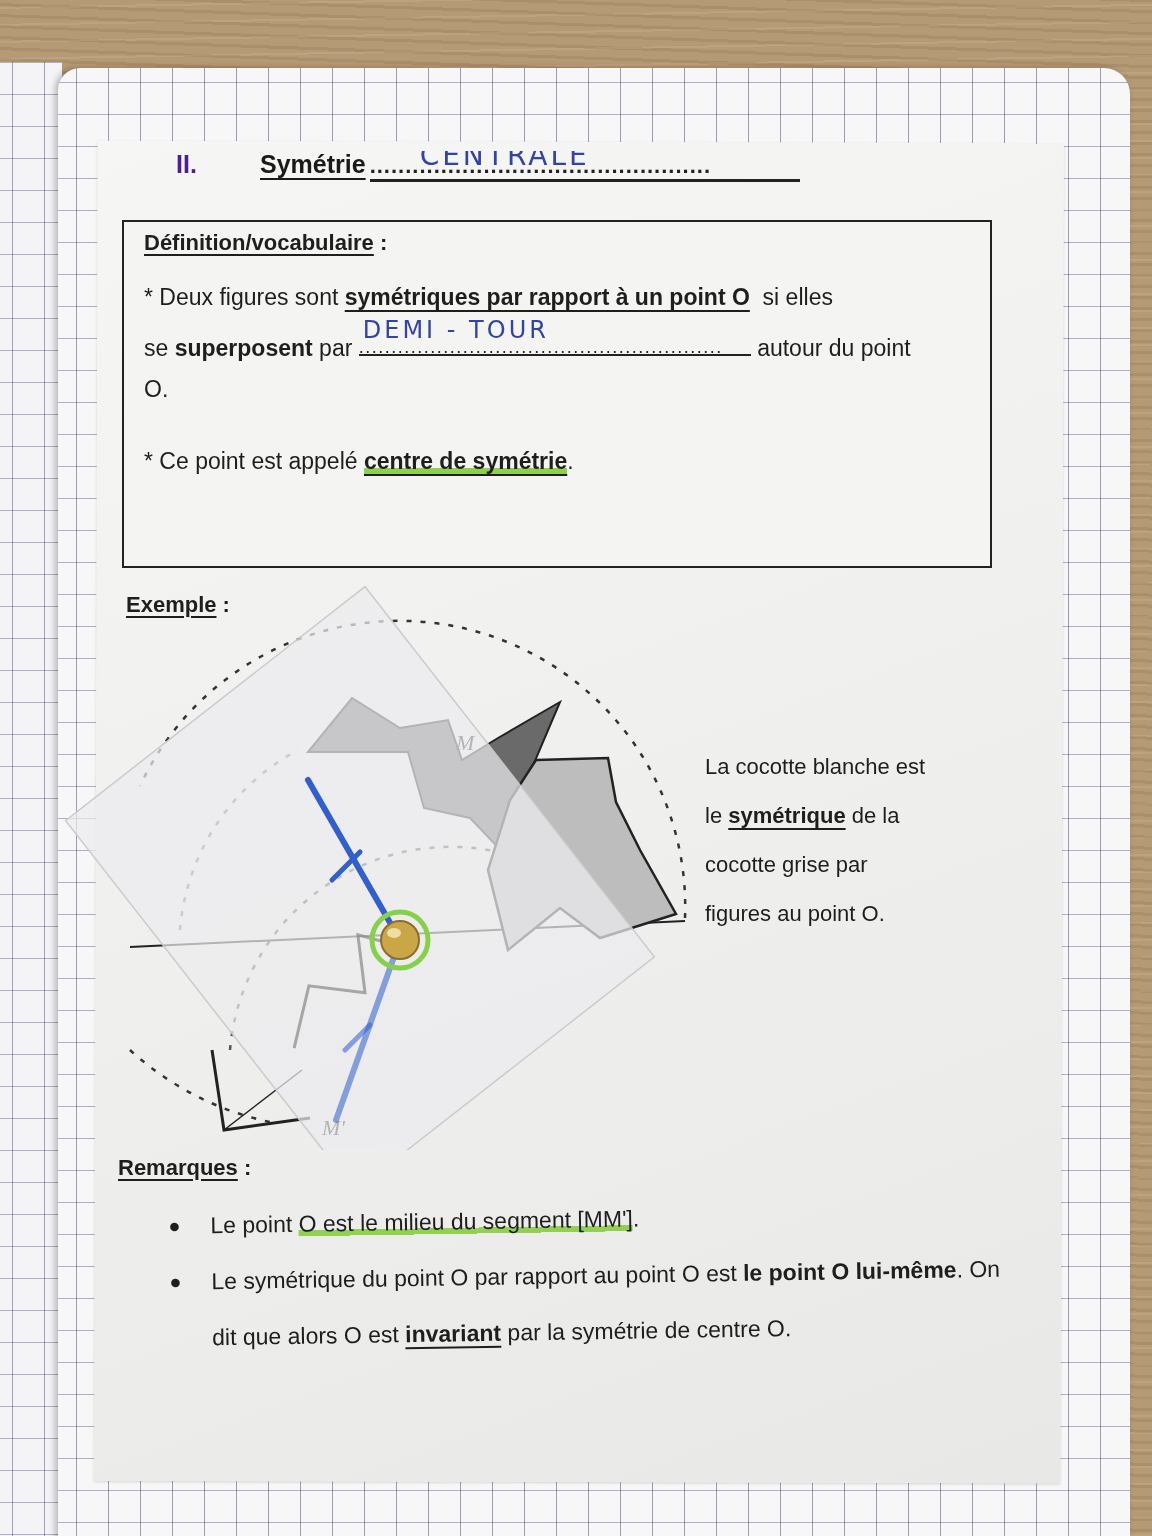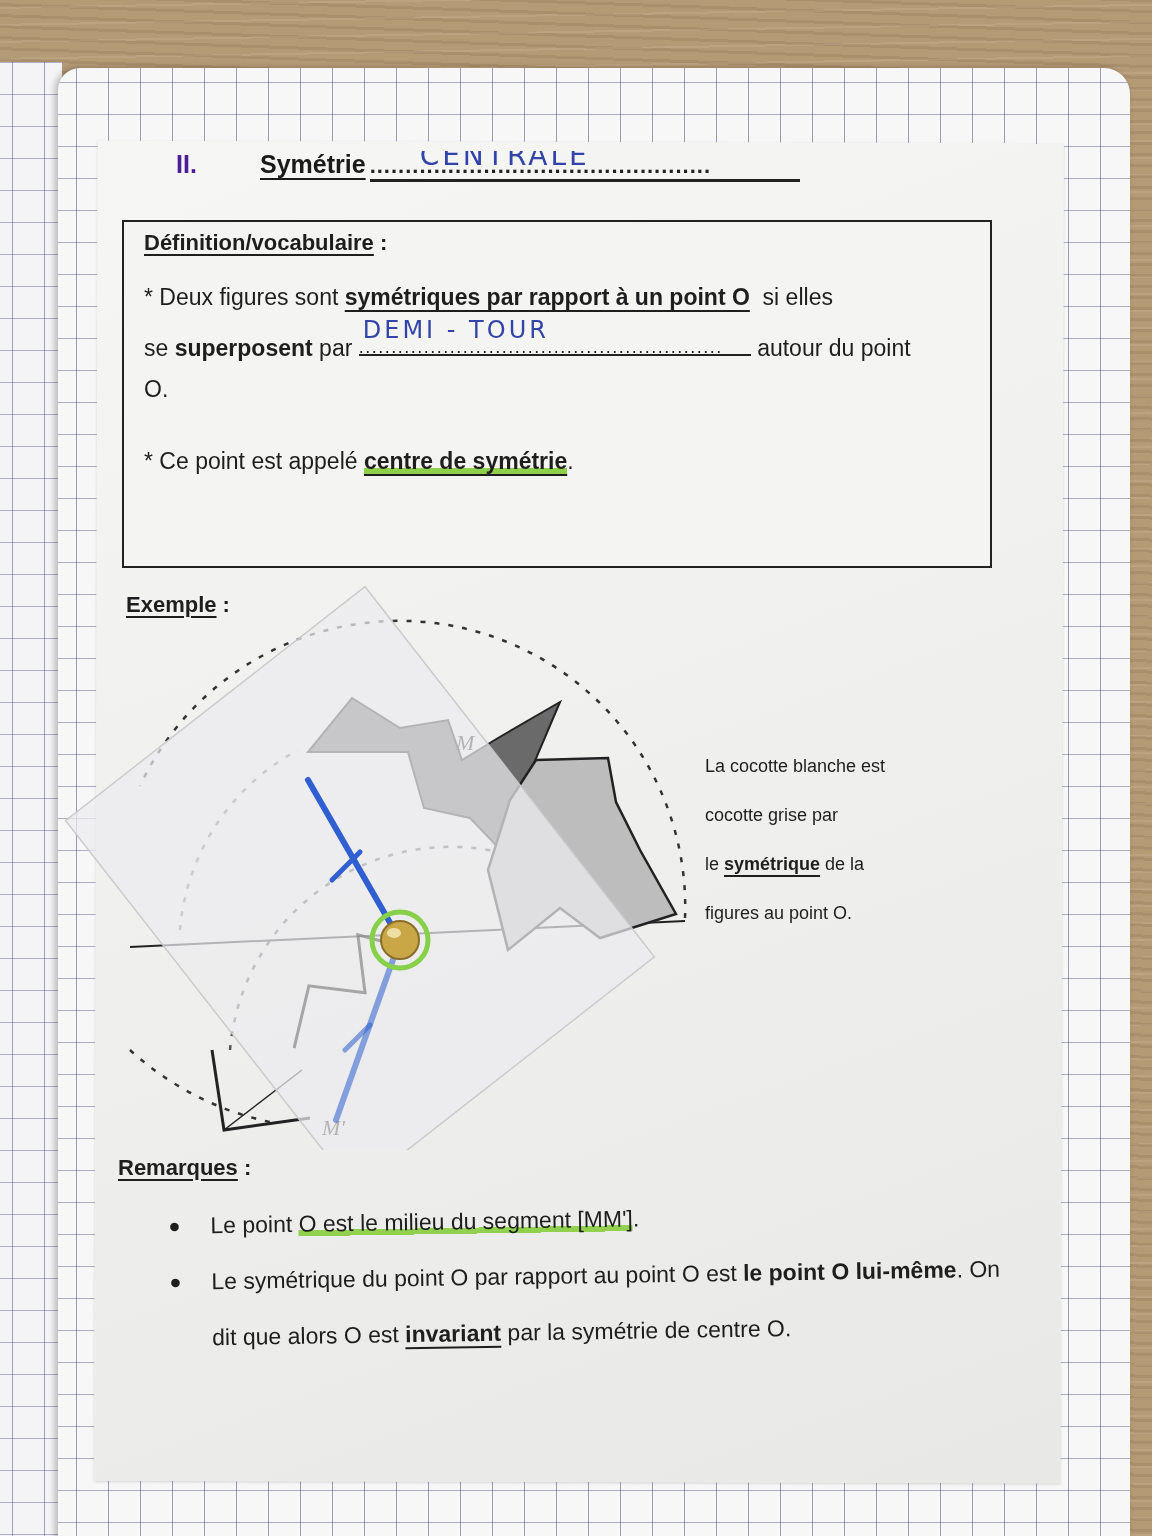--- a/index.html
+++ b/index.html
@@ -52,21 +52,21 @@
   .u-bold { font-weight: bold; text-decoration: underline; text-underline-offset: 5px; text-decoration-thickness: 2px; }
   .bold { font-weight: bold; }
   .blank { display:inline-block; width: 392px; border-bottom: 2.5px solid #222; position: relative; height: 24px; vertical-align: baseline; overflow: visible; }
   .blank-dots { position:absolute; left:0; bottom:-4px; font-size: 18px; letter-spacing: 1.5px; color:#222; white-space:nowrap; overflow:hidden; width:392px; }
   .blank-hand { position:absolute; left: 4px; top: -14px; font-size: 24px; }
   .hl { background: linear-gradient(to bottom, transparent 78%, #8fd04a 78%, #8fd04a 100%); }
 
   .example-label { position: absolute; left: 126px; top: 592px; font-size: 22px; font-weight: bold; color: #1e1e1e; }
   .example-label u { text-underline-offset: 4px; }
   .figure { position: absolute; left: 40px; top: 490px; width: 670px; height: 660px; }
-  .caption { position: absolute; left: 705px; top: 742px; font-size: 18px; color: #1e1e1e; line-height: 49px; white-space: nowrap; }
+  .caption { position: absolute; left: 705px; top: 742px; font-size: 22px; color: #1e1e1e; line-height: 49px; white-space: nowrap; }
 
   .remarks-label { position: absolute; left: 118px; top: 1155px; font-size: 22px; font-weight: bold; color: #1e1e1e; }
   .remarks-label u { text-underline-offset: 4px; }
   .remarks { position: absolute; left: 160px; top: 1198px; width: 840px; transform: rotate(-0.9deg); transform-origin: left top; }
   .remark { position: relative; padding-left: 50px; font-size: 23px; color: #1e1e1e; line-height: 56px; }
   .remark .bullet { position:absolute; left: 8px; top: 0; font-size: 20px; }
   .hl-green { background: linear-gradient(to bottom, transparent 75%, #92d050 75%, #92d050 98%, transparent 98%); }
 </style>
 </head>
 <body>
@@ -139,22 +139,22 @@
     <line x1="305" y1="560" x2="330" y2="535" stroke-width="5" opacity="0.55"></line>
   </g>
 
   <circle cx="360" cy="450" r="28" fill="none" stroke="#86d04a" stroke-width="5"></circle>
   <circle cx="360" cy="450" r="19" fill="#c9a646" stroke="#8a6e2a" stroke-width="2"></circle>
   <ellipse cx="354" cy="443" rx="7" ry="5" fill="#f3e7b5" opacity="0.85"></ellipse>
 </svg>
 
 <div class="caption">
   <div>La cocotte blanche est</div>
+  <div><span style="white-space:pre">le </span><span class="u-bold">symétrique</span><span style="white-space:pre"> de la</span></div>
   <div>cocotte grise par</div>
-  <div><span style="white-space:pre">le </span><span class="u-bold">symétrique</span><span style="white-space:pre"> de la</span></div>
   <div>figures au point O.</div>
 </div>
 
 <div class="remarks-label"><u>Remarques</u><span> :</span></div>
 
 <div class="remarks">
   <div class="remark">
     <span class="bullet">●</span>
     <span style="white-space:pre">Le point </span><span class="hl-green">O est le milieu du segment [MM']</span><span>.</span>
   </div>

